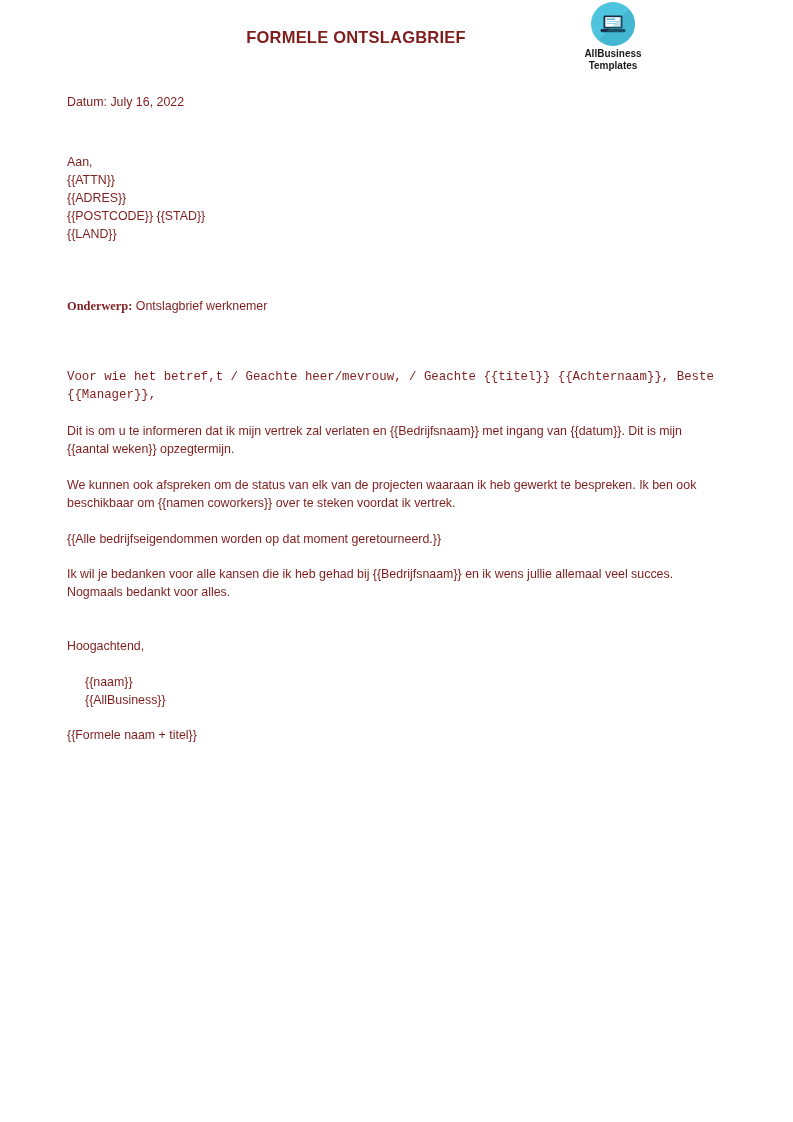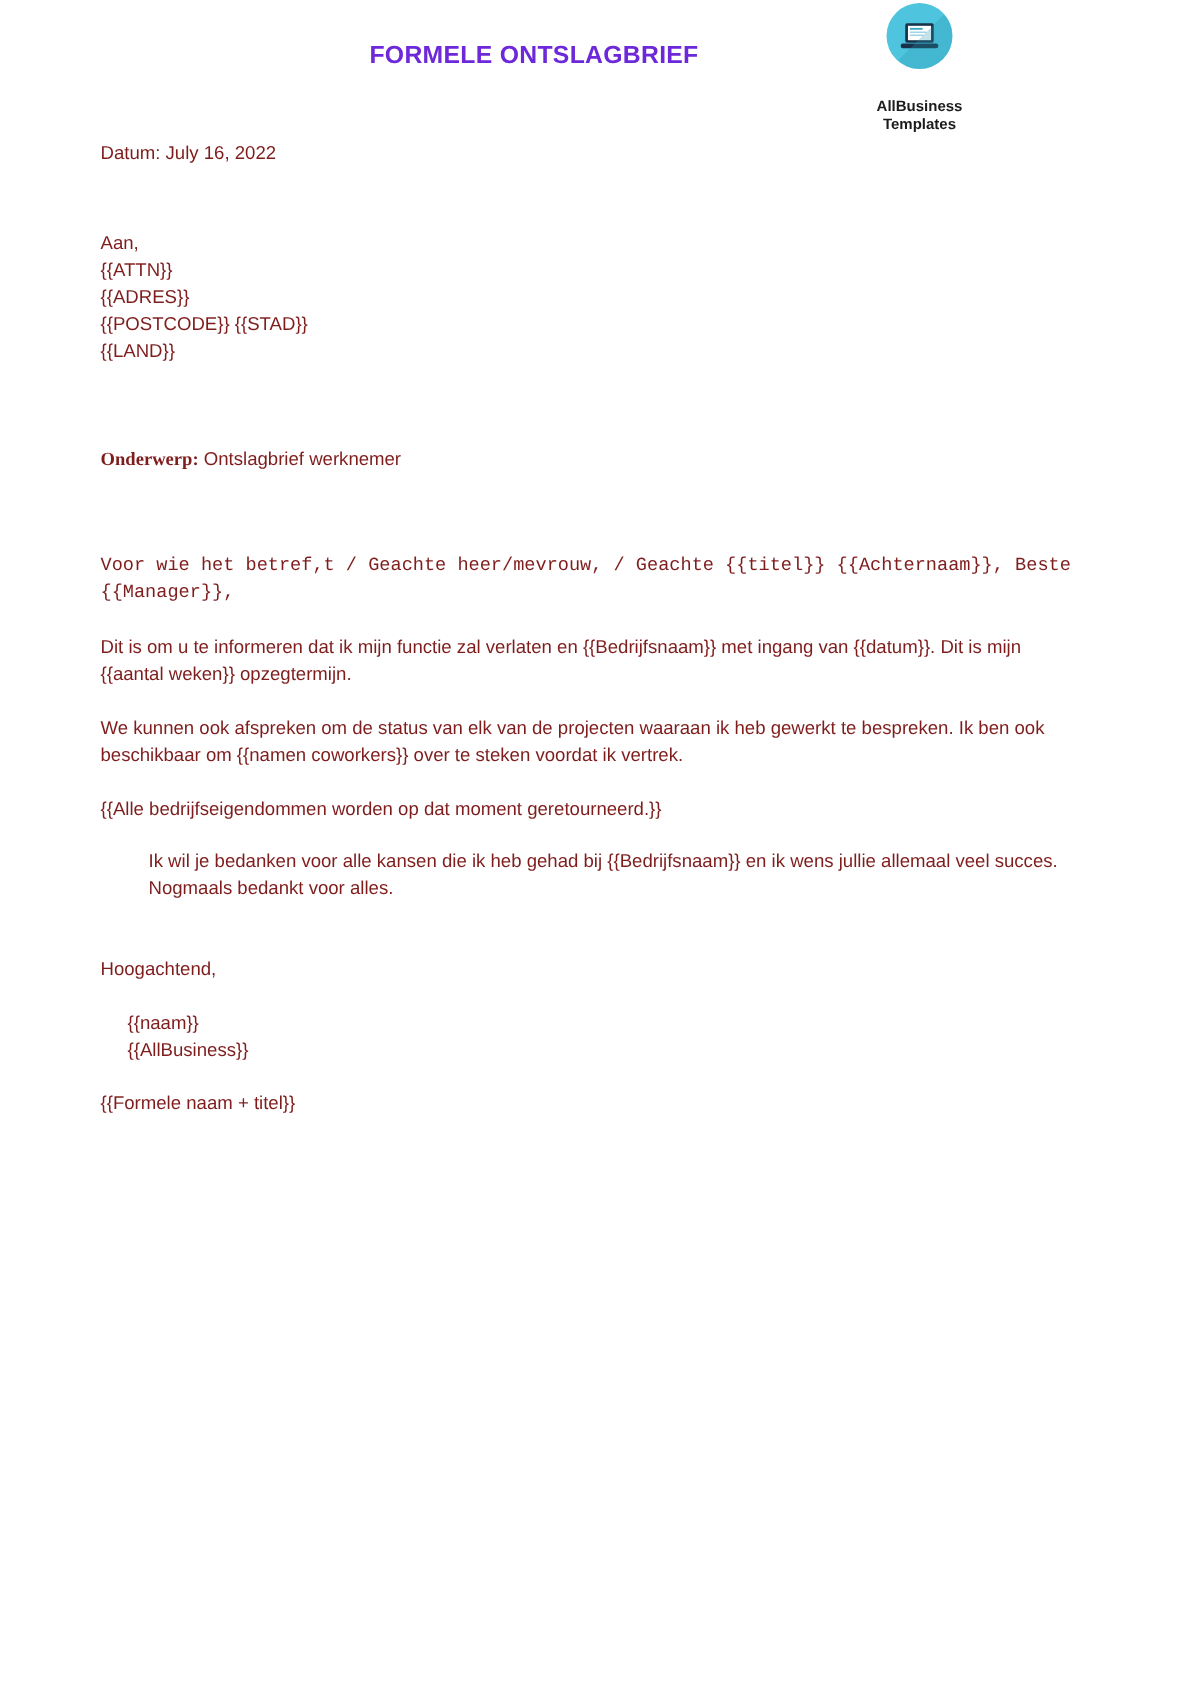--- a/index.html
+++ b/index.html
@@ -23,21 +23,21 @@
   
   .doc-title {
     position: absolute;
     left: 0;
     top: 28px;
     width: 712px;
     text-align: center;
     font-size: 16.5px;
     font-weight: bold;
     letter-spacing: 0.2px;
-    color: #6d28d9;
+    color: #7f1d1d;
   }
 
   .logo {
     position: absolute;
     left: 577px;
     top: 2px;
     width: 72px;
     text-align: center;
   }
   .logo-badge {
@@ -55,21 +55,21 @@
     width: 100%; height: 100%;
     background: linear-gradient(135deg, rgba(255,255,255,0) 0%, rgba(255,255,255,0) 52%, rgba(40,150,175,0.28) 52%, rgba(40,150,175,0.28) 100%);
   }
   .logo-badge svg {
     position: absolute;
     left: 50%;
     top: 50%;
     transform: translate(-50%, -50%);
   }
   .logo-text {
-    margin-top: 20px;
+    margin-top: 2px;
     font-size: 10px;
     font-weight: bold;
     line-height: 11.5px;
     color: #1b1b1b;
   }
 
   
   .body-text {
     position: absolute;
     left: 67px;
@@ -85,21 +85,21 @@
   }
   .bold { font-weight: bold; font-family: Liberation Serif, serif; }
 
   .blk-date     { top: 93px;  width: 400px; }
   .blk-address  { top: 153px; width: 400px; }
   .blk-subject  { top: 297px; width: 500px; }
   .blk-salut    { top: 368px; width: 660px; font-family: Liberation Mono, monospace; }
   .blk-p1       { top: 422px; width: 655px; }
   .blk-p2       { top: 476px; width: 660px; }
   .blk-p3       { top: 530px; width: 600px; }
-  .blk-p4       { top: 565px; width: 660px; margin-left: 32px; }
+  .blk-p4       { top: 565px; width: 660px; }
   .blk-closing  { top: 637px; width: 400px; }
   .blk-sign     { top: 673px; width: 400px; margin-left: 18px; }
   .blk-formal   { top: 726px; width: 400px; }
 </style>
 </head>
 <body>
 
 <div class="page">
 
   <div class="doc-title">FORMELE ONTSLAGBRIEF</div>
@@ -133,21 +133,21 @@
       <div>{{POSTCODE}} {{STAD}}</div>
       <div>{{LAND}}</div>
     </div>
 
     <div class="block blk-subject">
       <span class="bold">Onderwerp:</span><span> </span><span>Ontslagbrief werknemer</span>
     </div>
 
     <div class="block blk-salut">Voor wie het betref,t / Geachte heer/mevrouw, / Geachte {{titel}} {{Achternaam}}, Beste {{Manager}},</div>
 
-    <div class="block blk-p1">Dit is om u te informeren dat ik mijn functie zal verlaten en {{Bedrijfsnaam}} met ingang van {{datum}}. Dit is mijn {{aantal weken}} opzegtermijn.</div>
+    <div class="block blk-p1">Dit is om u te informeren dat ik mijn vertrek zal verlaten en {{Bedrijfsnaam}} met ingang van {{datum}}. Dit is mijn {{aantal weken}} opzegtermijn.</div>
 
     <div class="block blk-p2">We kunnen ook afspreken om de status van elk van de projecten waaraan ik heb gewerkt te bespreken. Ik ben ook beschikbaar om {{namen coworkers}} over te steken voordat ik  vertrek.</div>
 
     <div class="block blk-p3">{{Alle bedrijfseigendommen worden op dat moment geretourneerd.}}</div>
 
     <div class="block blk-p4">Ik wil je bedanken voor alle kansen die ik heb gehad bij {{Bedrijfsnaam}} en ik wens jullie allemaal veel succes. Nogmaals bedankt voor alles.</div>
 
     <div class="block blk-closing">Hoogachtend,</div>
 
     <div class="block blk-sign">

